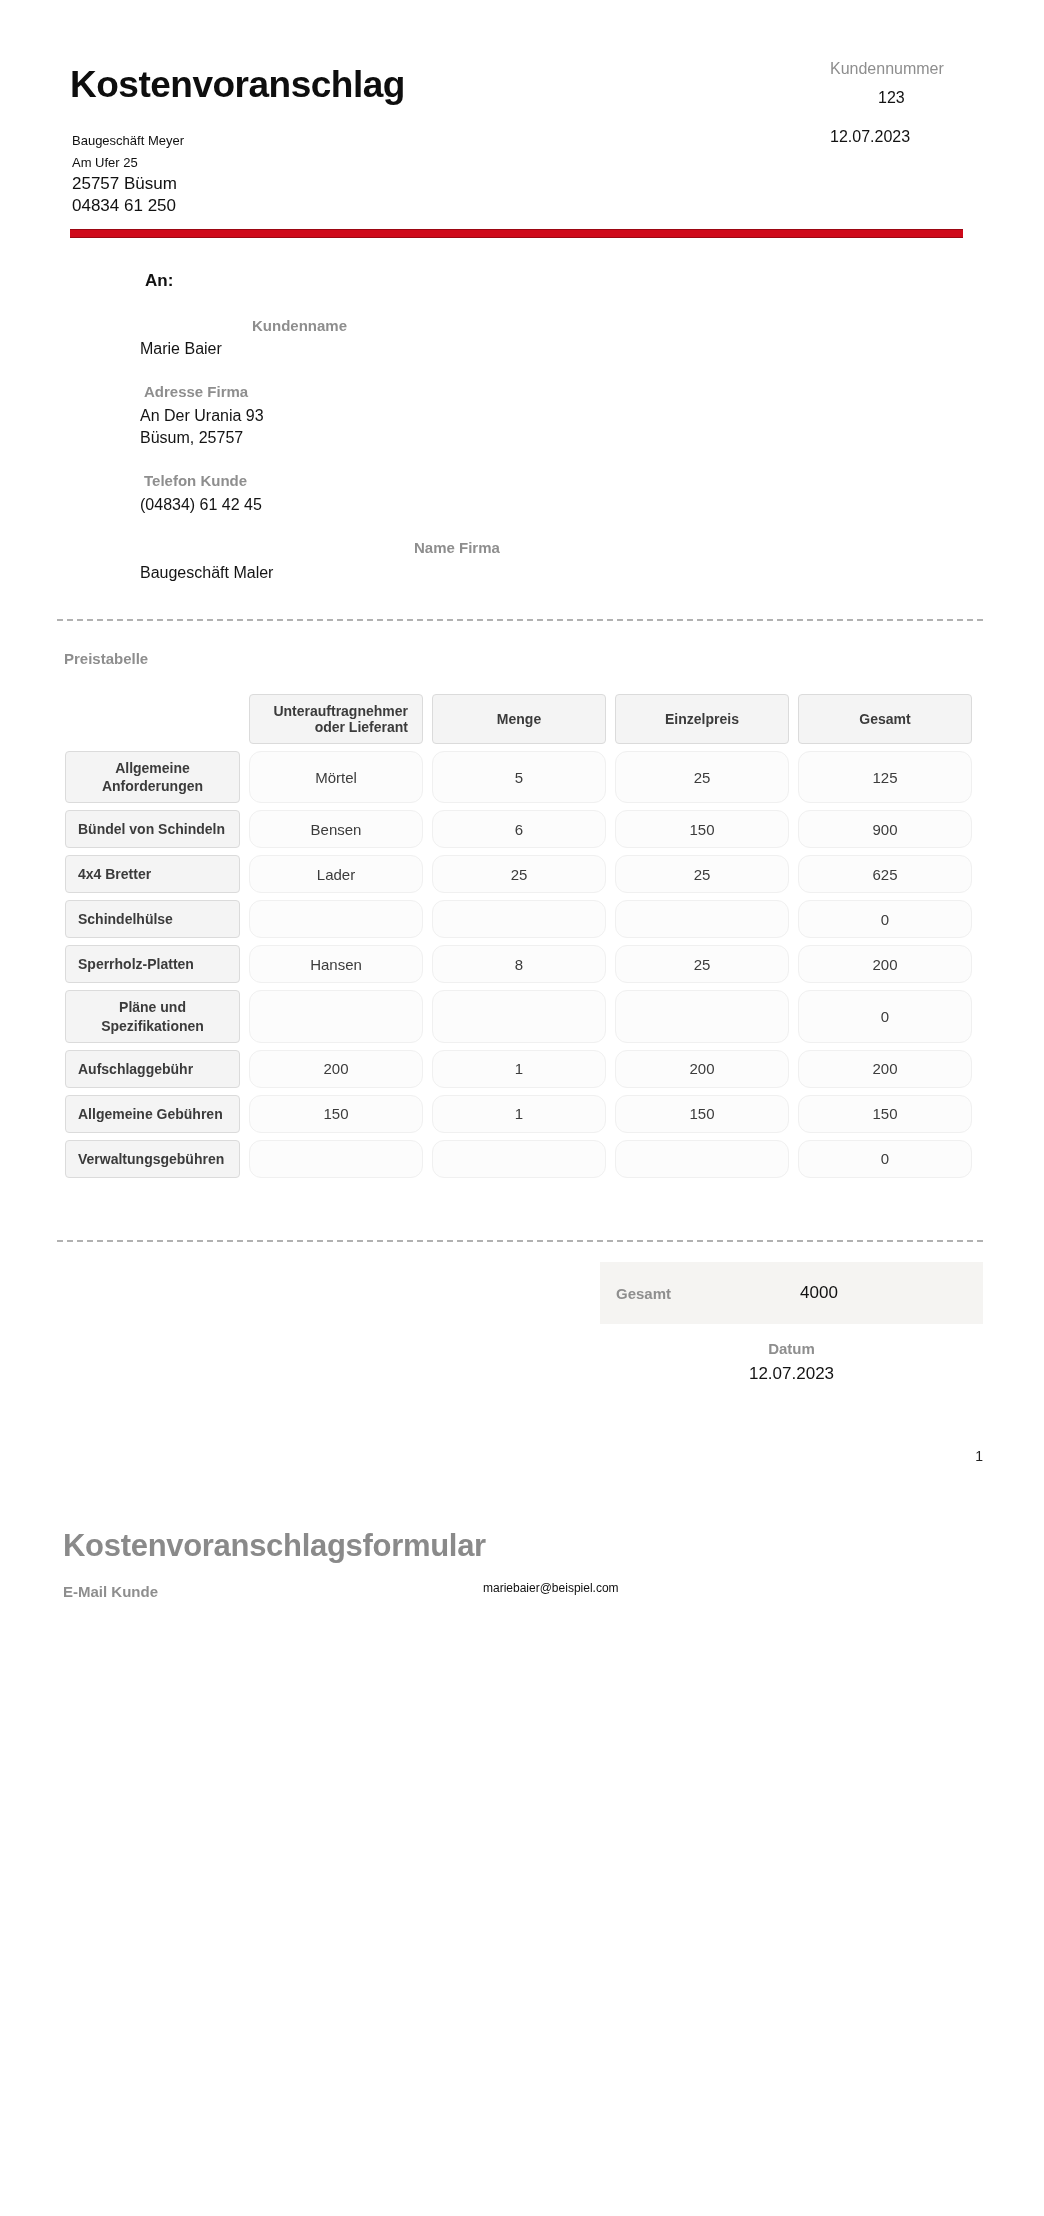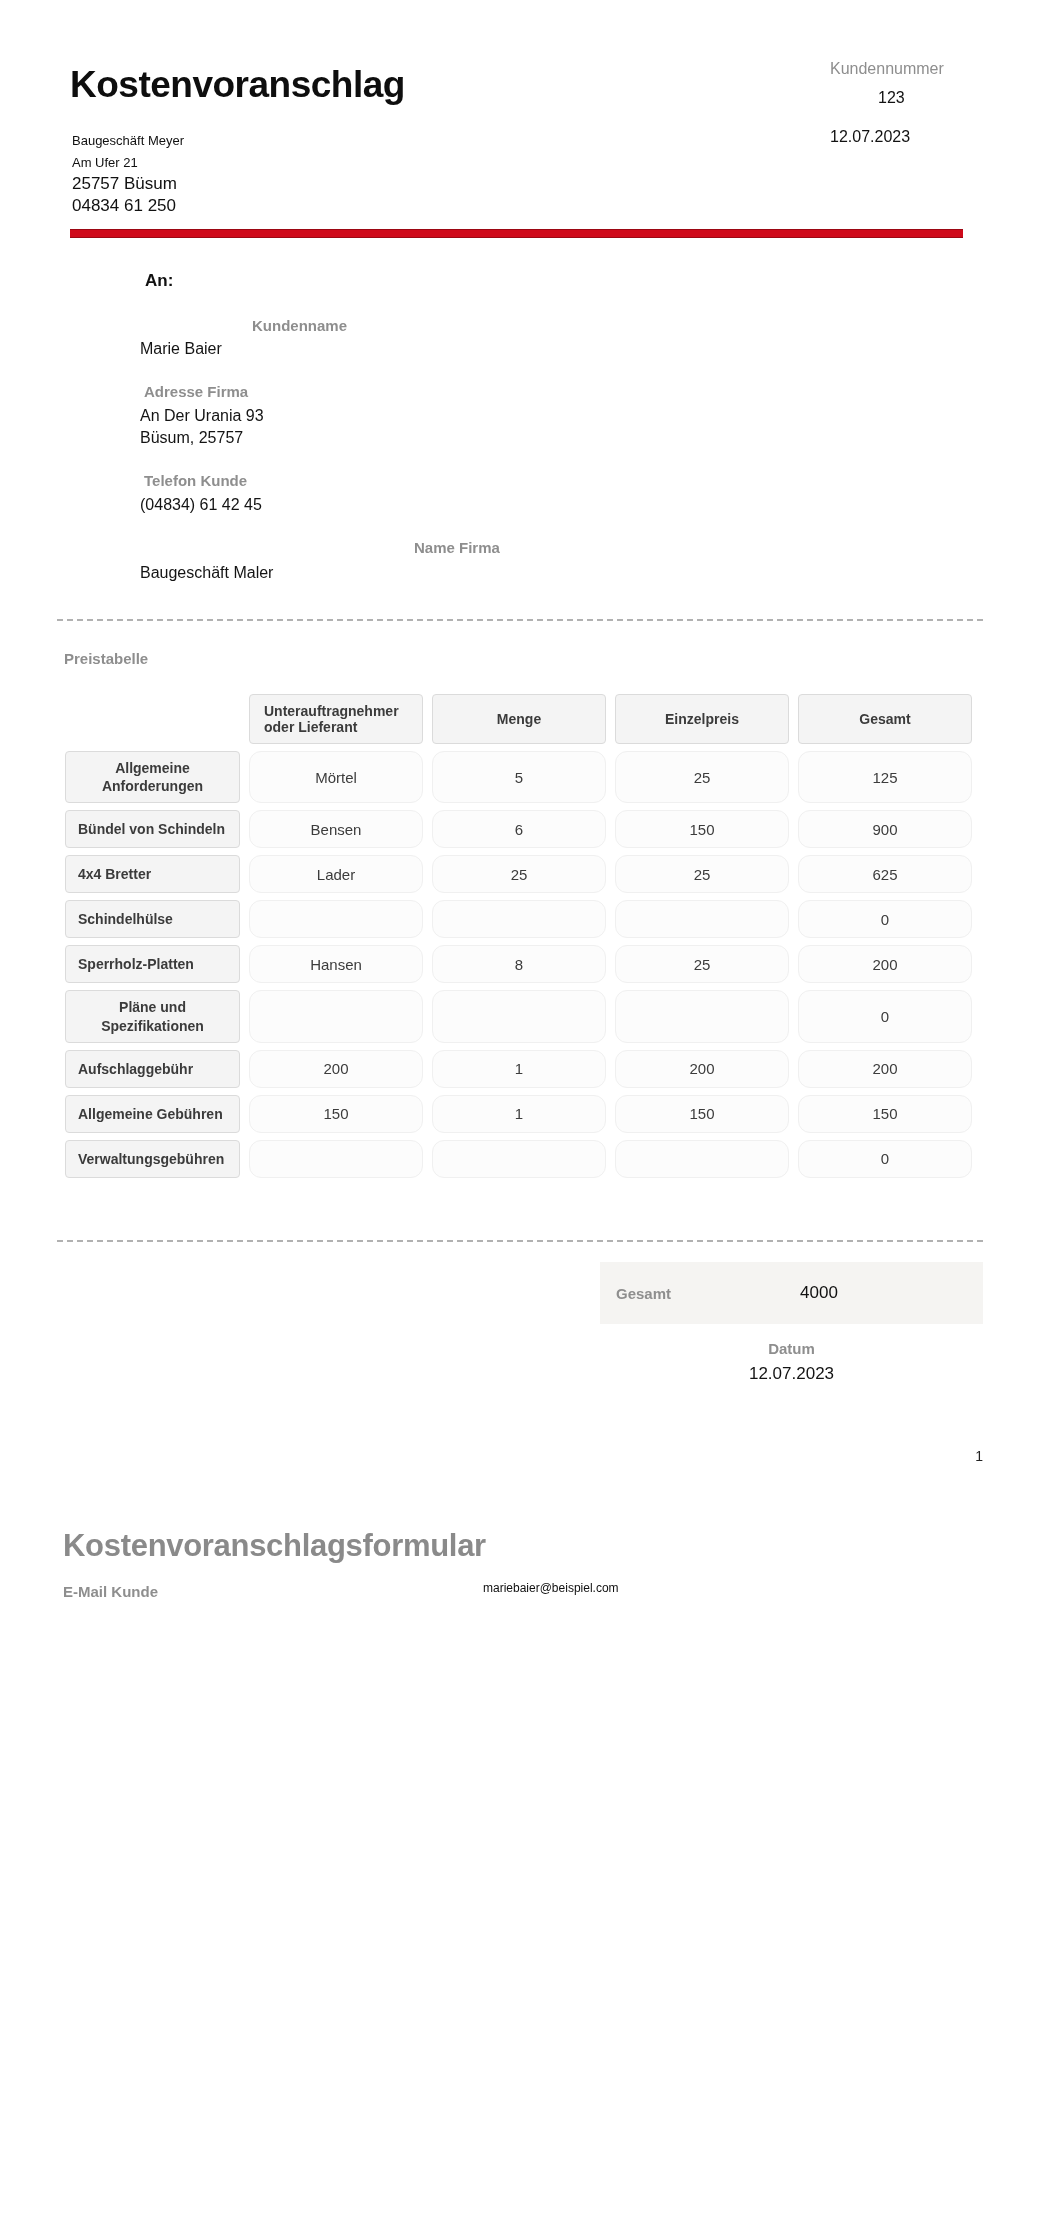--- a/index.html
+++ b/index.html
@@ -43,21 +43,21 @@
   
   .price-table {
     position: absolute; left: 65px; top: 694px; width: 907px;
     display: grid;
     grid-template-columns: 175px 174px 174px 174px 174px;
     column-gap: 9px; row-gap: 7px;
   }
   .hcell {
     background: #f4f4f4; border: 1px solid #dbdbdb; border-radius: 4px;
     display: flex; align-items: center; justify-content: center;
-    text-align: left; font-weight: bold; font-size: 14px; color: #3b3b3b;
+    text-align: right; font-weight: bold; font-size: 14px; color: #3b3b3b;
     min-height: 50px; padding: 4px 14px; overflow-wrap: anywhere;
   }
   .label-cell {
     background: #f4f4f4; border: 1px solid #dbdbdb; border-radius: 4px;
     display: flex; align-items: center; justify-content: flex-start;
     text-align: center; font-weight: bold; font-size: 14px; color: #3b3b3b;
     min-height: 38px; padding: 7px 12px; overflow-wrap: anywhere; line-height: 1.3;
   }
   .data-cell {
     background: #fcfcfc; border: 1px solid #f0f0f0; border-radius: 12px;
@@ -82,21 +82,21 @@
   .email-label { left: 63px; top: 1583px; }
   .email-value { left: 443px; top: 1581px; font-size: 12px; color: #101010; margin-left: 40px; }
 </style>
 </head>
 <body>
 
 <div class="page">
 
   <div class="abs doc-title">Kostenvoranschlag</div>
   <div class="abs co-small" style="top:133px">Baugeschäft Meyer</div>
-  <div class="abs co-small" style="top:155px">Am Ufer 21</div>
+  <div class="abs co-small" style="top:155px">Am Ufer 25</div>
   <div class="abs co-large" style="top:174px">25757 Büsum</div>
   <div class="abs co-large" style="top:196px">04834 61 250</div>
 
   <div class="abs kn-label">Kundennummer</div>
   <div class="abs kn-value">123</div>
   <div class="abs kn-date">12.07.2023</div>
 
   <div class="abs red-bar"></div>
 
   <div class="abs an-heading">An:</div>

